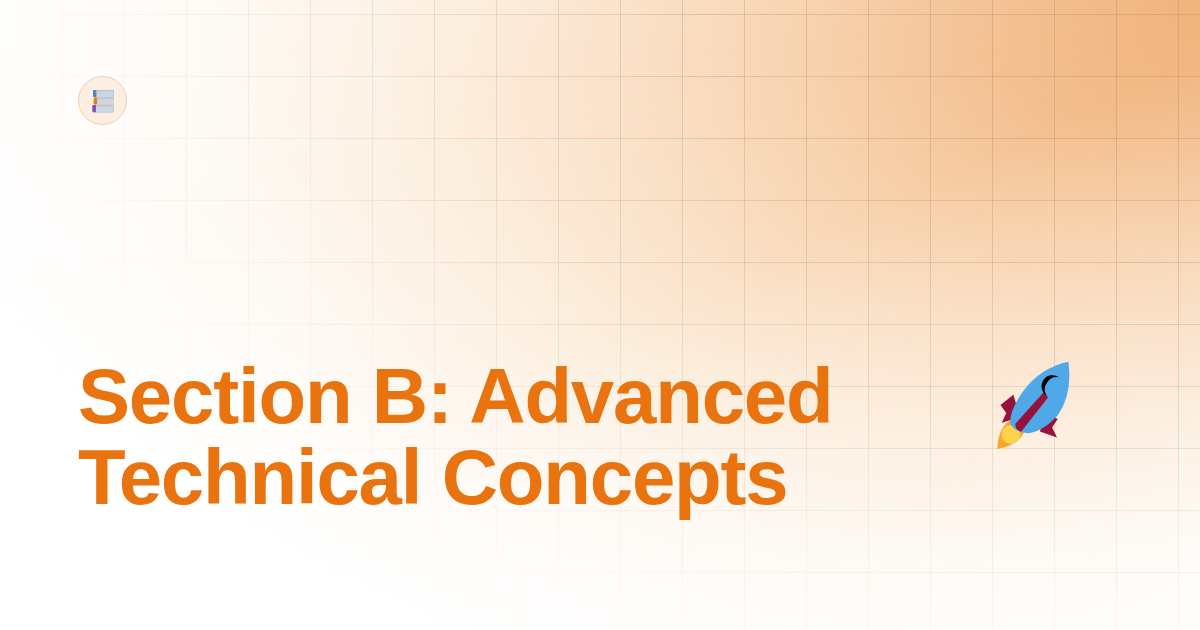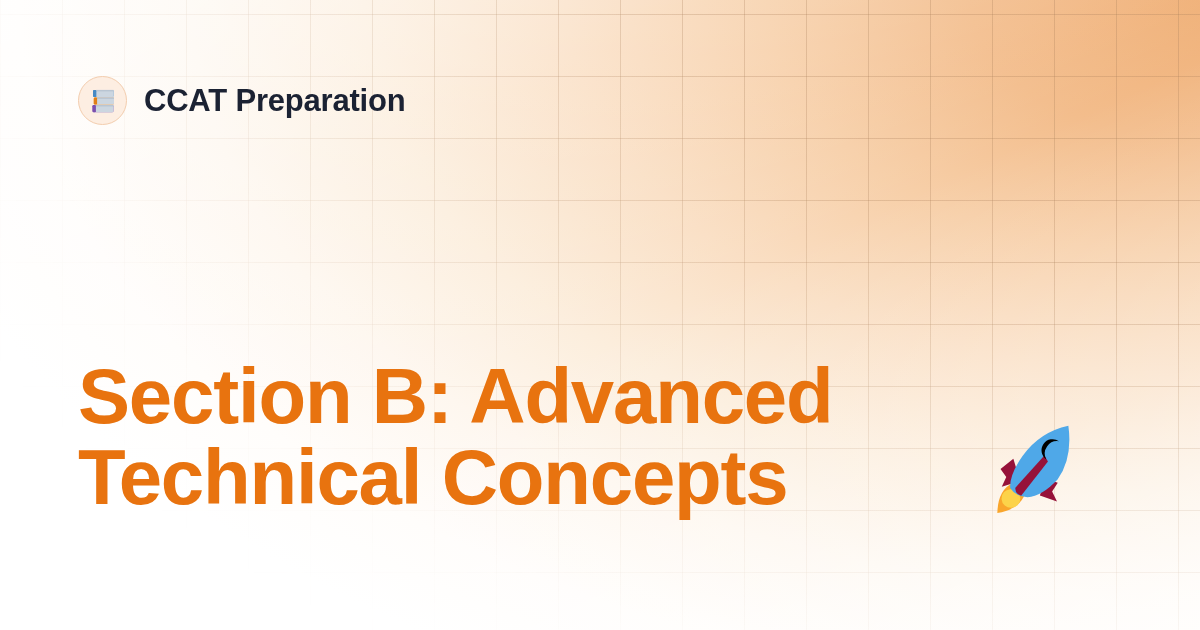--- a/index.html
+++ b/index.html
@@ -97,21 +97,21 @@
     left:78px;
     top:356px;
     width:1040px;
     font-size:78px;
     font-weight:700;
     line-height:1.04;
     letter-spacing:-1.2px;
     color:#e8730f;
     display:flex;
     flex-wrap:wrap;
-    align-items:flex-end;
+    align-items:flex-start;
     gap:0 22px;
   }
   .headline-text {
     display:block;
     max-width:880px;
   }
   .headline-emoji {
     display:inline-block;
     width:104px; height:104px;
     margin-bottom:-6px;
@@ -151,21 +151,20 @@
           <g>
             <rect x="6.0" y="4.9" width="20.6" height="7.1" rx="1.3" fill="#5b9bd5"></rect>
             <rect x="9.1" y="4.9" width="17.5" height="7.1" rx="1.1" fill="#ccd6e0"></rect>
             <rect x="9.1" y="4.9" width="17.5" height="1.5" fill="#b9c5d2"></rect>
             <rect x="6.0" y="4.9" width="3.3" height="7.1" rx="1.3" fill="#4689c4"></rect>
           </g>
         </svg>
       </span>
     </div>
 
-    <div class="brand-title">CCAT Preparation</div>
   </div>
 
   <div class="headline">
     <span class="headline-text">Section B: Advanced Technical Concepts</span>
 
     <span class="headline-emoji">
       <svg viewBox="0 0 100 100" aria-hidden="true">
         <g transform="rotate(-4 50 50)">
 
           <path d="M33 36 L20 45 L25 53 L20 62 L38 58 Z" fill="#96123a"></path>

